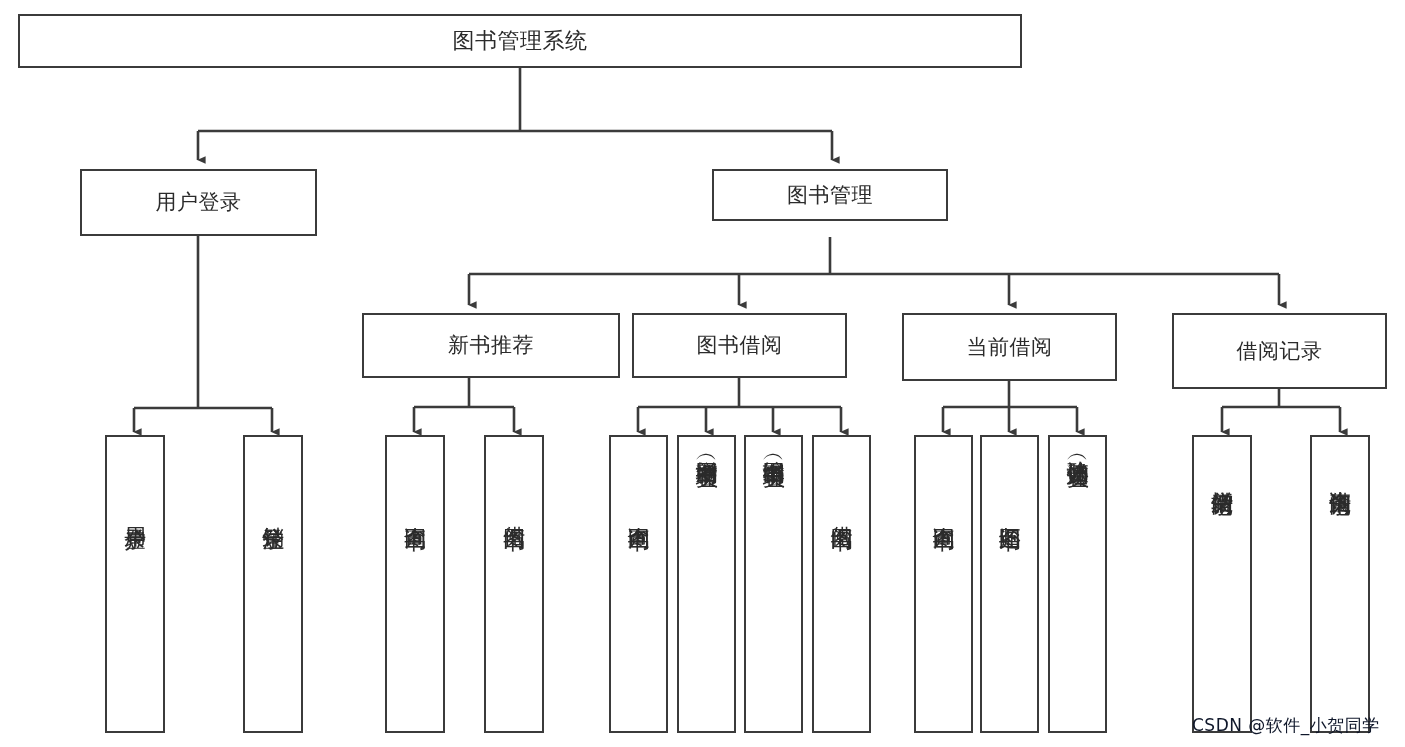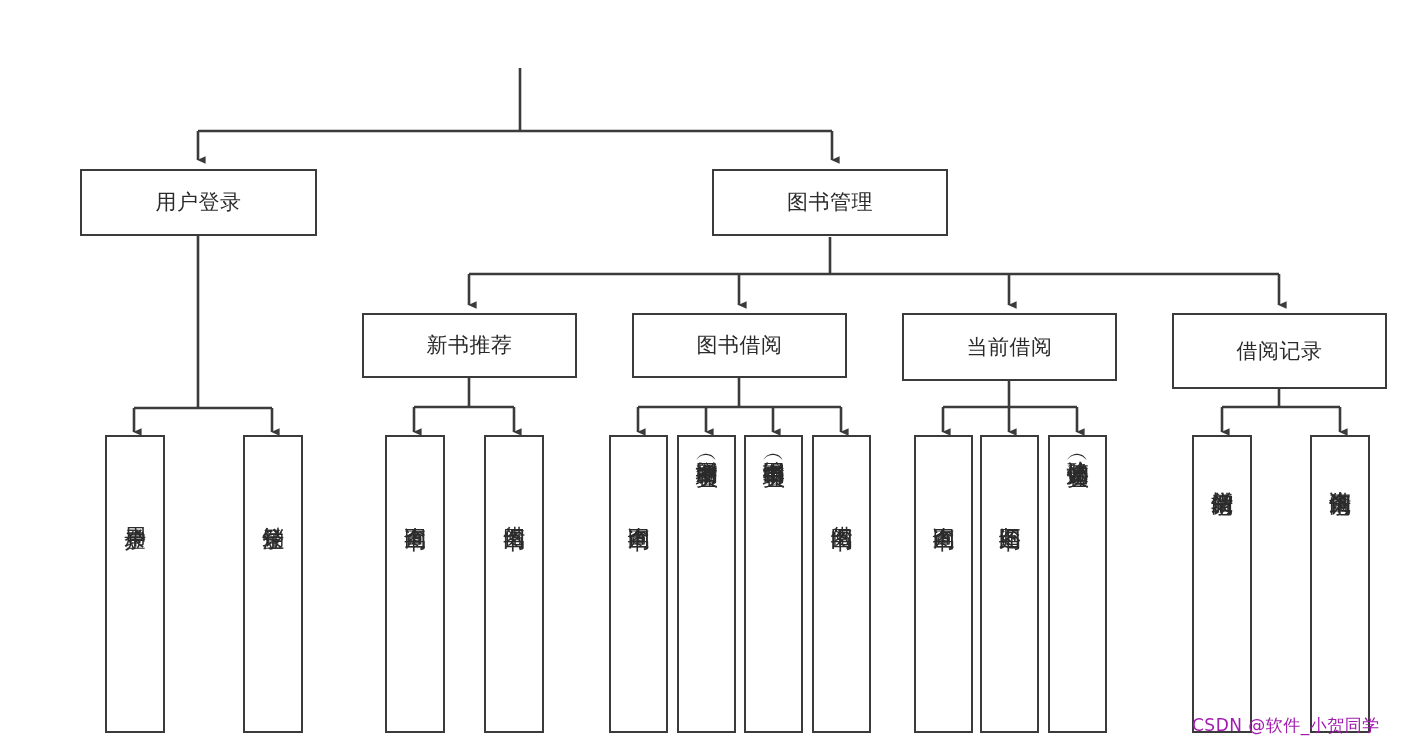--- a/index.html
+++ b/index.html
@@ -56,21 +56,21 @@
     writing-mode: vertical-rl;
     text-orientation: upright;
     font-size: 22px;
     line-height: 1.12;
     letter-spacing: 1px;
     white-space: nowrap;
   }
   .watermark {
     position: absolute;
     font-size: 17px;
-    color: #a21caf;
+    color: #0f172a;
     letter-spacing: 0.5px;
     white-space: nowrap;
     font-family: "DejaVu Sans", "Liberation Sans", sans-serif;
   }
 </style>
 </head>
 <body>
 
 <div id="canvas">
 
@@ -129,30 +129,33 @@
     </g>
 
     <g stroke="#3b3b3b" stroke-width="2.6" fill="none">
       <path d="M1279,378 L1279,407"></path>
       <path d="M1222,407 L1340,407"></path>
       <path d="M1222,407 L1222,432" marker-end="url(#arrow)"></path>
       <path d="M1340,407 L1340,432" marker-end="url(#arrow)"></path>
     </g>
   </svg>
 
+  <div class="node root horiz" style="left:18px; top:14px; width:1004px; height:54px;">
+    <span class="label">图书管理系统</span>
+  </div>
 
   <div class="node horiz" style="left:80px; top:169px; width:237px; height:67px;">
     <span class="label">用户登录</span>
   </div>
 
-  <div class="node horiz" style="left:712px; top:169px; width:236px; height:67px;">
+  <div class="node horiz" style="left:712px; top:169px; width:236px; height:52px;">
     <span class="label">图书管理</span>
   </div>
 
-  <div class="node horiz" style="left:362px; top:313px; width:215px; height:65px;">
+  <div class="node horiz" style="left:362px; top:313px; width:258px; height:65px;">
     <span class="label">新书推荐</span>
   </div>
 
   <div class="node horiz" style="left:632px; top:313px; width:215px; height:65px;">
     <span class="label">图书借阅</span>
   </div>
 
   <div class="node horiz" style="left:902px; top:313px; width:215px; height:68px;">
     <span class="label">当前借阅</span>
   </div>

